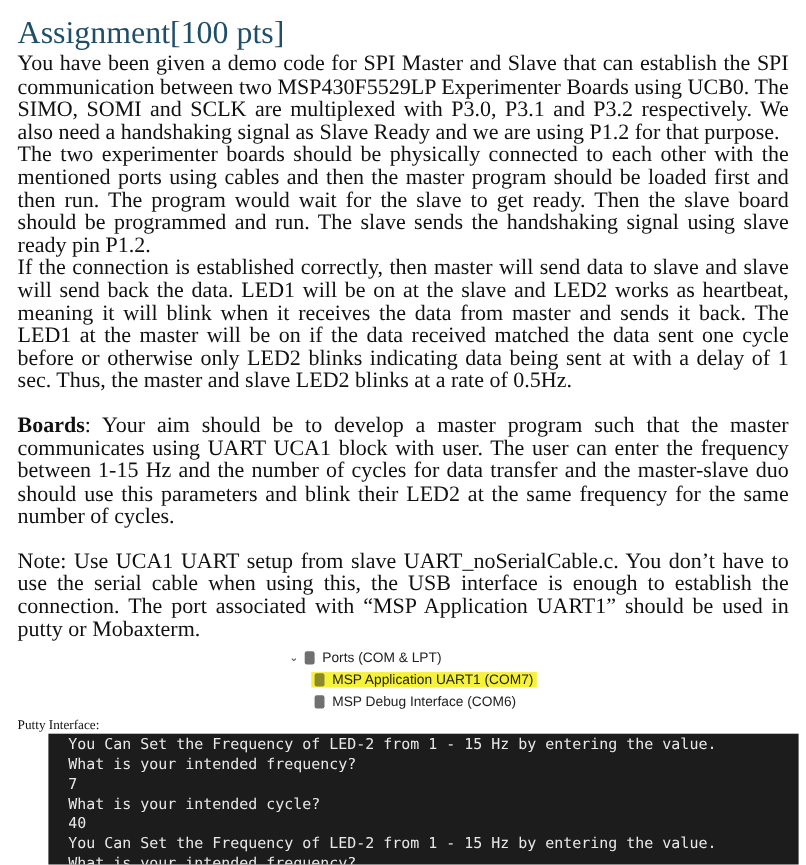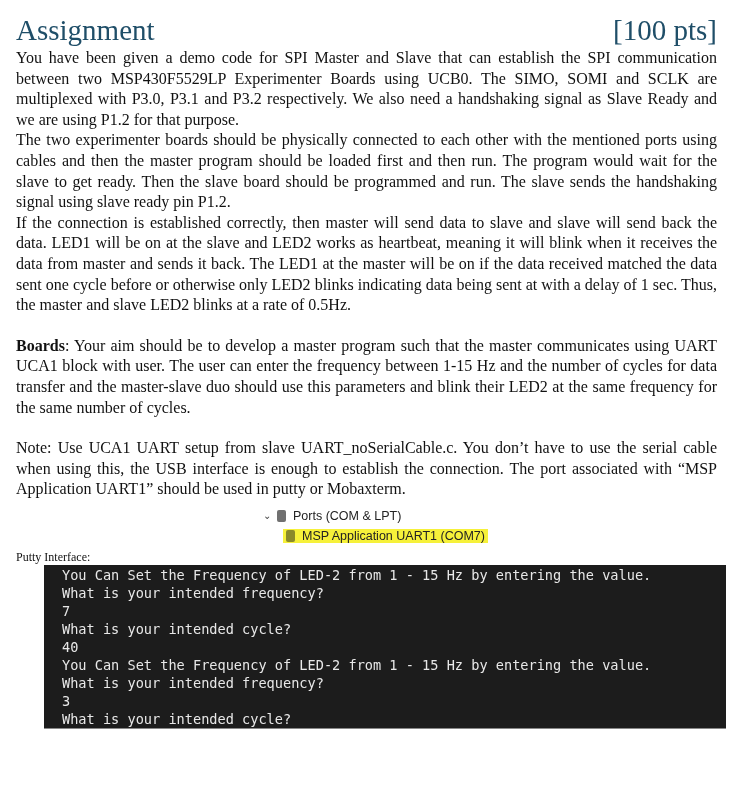--- a/index.html
+++ b/index.html
@@ -1,19 +1,19 @@
 <!DOCTYPE html>
 <html><head>
 <meta charset="utf-8">
 <style>
 body{margin:0;background:#fff;width:733px;height:786px;overflow:hidden;font-family:"Liberation Serif",serif;color:#111;}
 .page{position:relative;padding:0 16px 0 16px;}
-.title-row{display:flex;justify-content:space-between;align-items:flex-end;margin-top:12px;height:36px;}
+.title-row{display:flex;align-items:flex-end;margin-top:12px;height:36px;}
 .title{font-size:29px;color:#1f4e68;line-height:36px;}
-p{margin:0;font-size:16px;line-height:20.6px;text-align:justify;}
+p{margin:0;font-size:20px;line-height:20.6px;text-align:justify;}
 .gap{height:20px;}
 .ports{margin-left:247px;margin-top:6px;font-family:"Liberation Sans",sans-serif;font-size:12.5px;color:#222;}
 .prow{display:flex;align-items:center;height:20px;}
 .ico{display:inline-block;width:9px;height:12px;background:#707070;border-radius:2px;margin-right:7px;}
 .chev{width:14px;font-size:10px;color:#444;}
 .hl{background:#f6f13a;padding:0 3px;}
 .putty-label{font-size:12px;margin-top:4px;}
 .term{margin-left:28px;width:664px;background:#1c1c1c;color:#e8e8e8;font-family:"DejaVu Sans Mono",monospace;font-size:13.6px;line-height:18px;padding:1px 0 0 18px;border-bottom:1px solid #888;}
 .term div{white-space:pre;}
 </style>
@@ -37,20 +37,24 @@
         <span class="chev">⌄</span>
         <span class="ico"></span>
         <span>Ports (COM &amp; LPT)</span>
       </div>
 <div class="prow" style="margin-left:20px">
         <span class="hl" style="display:flex;align-items:center">
           <span class="ico" style="background:#8a8a2a"></span>
           <span>MSP Application UART1 (COM7)</span>
         </span>
       </div>
+<div class="prow" style="margin-left:23px">
+        <span class="ico"></span>
+        <span>MSP Debug Interface (COM6)</span>
+      </div>
 </div>
 <div class="putty-label">Putty Interface:</div>
 <div class="term">
 <div>You Can Set the Frequency of LED-2 from 1 - 15 Hz by entering the value.</div>
 <div>What is your intended frequency?</div>
 <div>7</div>
 <div>What is your intended cycle?</div>
 <div>40</div>
 <div>You Can Set the Frequency of LED-2 from 1 - 15 Hz by entering the value.</div>
 <div>What is your intended frequency?</div>

